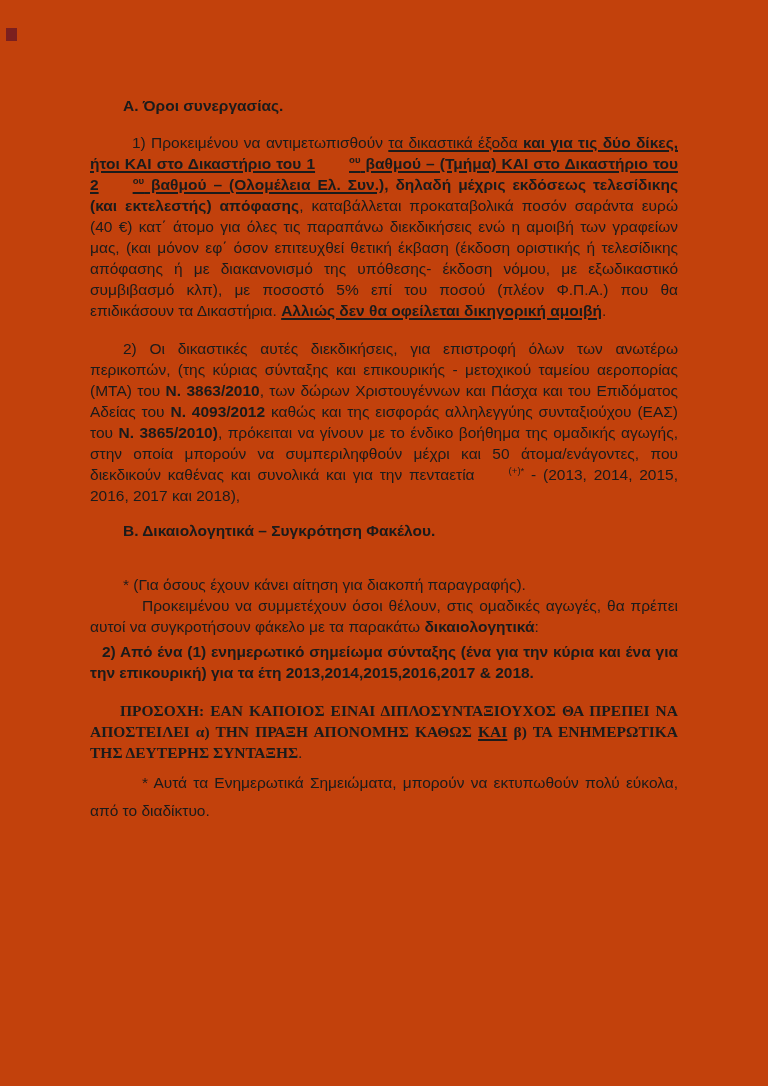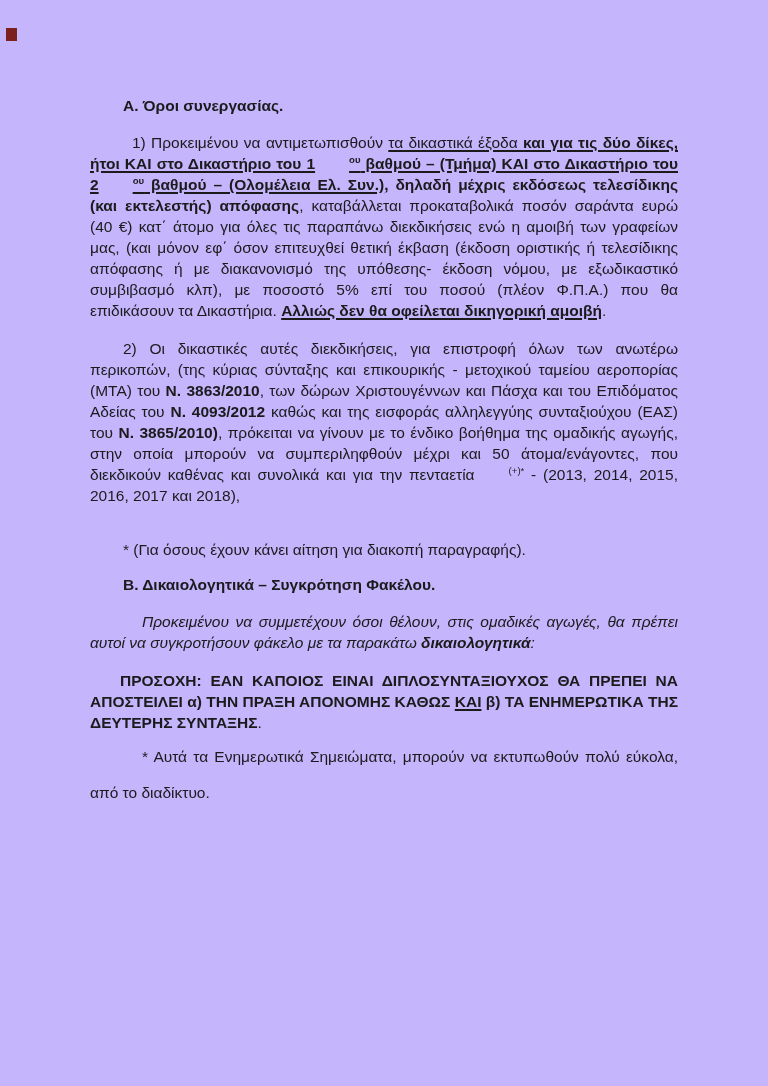--- a/index.html
+++ b/index.html
@@ -28,34 +28,35 @@
   .block { text-align: justify; margin: 0; }
   .b   { font-weight: 700; }
   .u   { text-decoration: underline; text-underline-offset: 2px; text-decoration-thickness: 1.5px; }
   .sup { vertical-align: super; font-size: 62%; line-height: 0; margin-left: 34px; }
 
   .b-heading-a { text-indent: 33px; }
   .b-para1     { margin-top: 16px; text-indent: 42px; }
   .b-para2     { margin-top: 17px; text-indent: 33px; }
   .b-note1     { margin-top: 33px; text-indent: 33px; }
   .b-heading-b { margin-top: 14px; text-indent: 33px; }
-  .b-para3     { margin-top: 16px; text-indent: 52px; font-style: italic; }
+  .b-para3     { margin-top: 0; text-indent: 52px; }
   .b-item1     { margin-top: 17px; text-indent: 25px; }
   .b-item2     { margin-top: 4px;  text-indent: 12px; }
-  .b-warning   { margin-top: 17px; text-indent: 30px; }
-  .b-note2     { margin-top: 6px;  text-indent: 52px; line-height: 36px; }
+  .b-warning   { margin-top: 17px; text-indent: 30px; font-family: Liberation Serif, serif; }
+  .b-note2     { margin-top: 6px;  text-indent: 52px; line-height: 28px; }
   .b-item3     { margin-top: 12px; text-indent: 52px; line-height: 28px; }
 </style>
 </head>
 <body>
 
-<div class="page" style="background: #c4b5fd; color: rgb(27, 27, 27);">
+<div class="page" style="background: #c2410c; color: rgb(27, 27, 27);">
   <div class="page-mark" style="background: rgb(123, 31, 31);"></div>
 
   <div class="block b-heading-a"><span class="b">Α. Όροι συνεργασίας.</span></div>
   <div class="block b-para1"><span>1) Προκειμένου να αντιμετωπισθούν </span><span class="u"><span>τα δικαστικά έξοδα </span><span class="b">και για τις δύο δίκες, ήτοι ΚΑΙ στο Δικαστήριο του 1</span><span class="b sup">ου</span><span class="b"> βαθμού – (Τμήμα) ΚΑΙ στο Δικαστήριο του 2</span><span class="b sup">ου</span><span class="b"> βαθμού – (Ολομέλεια Ελ. Συν.)</span></span><span class="b">, δηλαδή μέχρις εκδόσεως τελεσίδικης (και εκτελεστής) απόφασης</span><span>, καταβάλλεται προκαταβολικά ποσόν σαράντα ευρώ (40 €) κατ΄ άτομο για όλες τις παραπάνω διεκδικήσεις ενώ η αμοιβή των γραφείων μας, (και μόνον εφ΄ όσον επιτευχθεί θετική έκβαση (έκδοση οριστικής ή τελεσίδικης απόφασης ή με διακανονισμό της υπόθεσης- έκδοση νόμου, με εξωδικαστικό συμβιβασμό κλπ), με ποσοστό 5% επί του ποσού (πλέον Φ.Π.Α.) που θα επιδικάσουν τα Δικαστήρια. </span><span class="u"><span class="b">Αλλιώς δεν θα οφείλεται δικηγορική αμοιβή</span></span><span>.</span></div>
   <div class="block b-para2"><span>2) Οι δικαστικές αυτές διεκδικήσεις, για επιστροφή όλων των ανωτέρω περικοπών, (της κύριας σύνταξης και επικουρικής - μετοχικού ταμείου αεροπορίας (ΜΤΑ) του </span><span class="b">Ν. 3863/2010</span><span>, των δώρων Χριστουγέννων και Πάσχα και του Επιδόματος Αδείας του </span><span class="b">Ν. 4093/2012</span><span> καθώς και της εισφοράς αλληλεγγύης συνταξιούχου (ΕΑΣ) του </span><span class="b">Ν. 3865/2010)</span><span>, πρόκειται να γίνουν με το ένδικο βοήθημα της ομαδικής αγωγής, στην οποία μπορούν να συμπεριληφθούν μέχρι και 50 άτομα/ενάγοντες, που διεκδικούν καθένας και συνολικά και για την πενταετία</span><span class="sup">(+)*</span><span> - (2013, 2014, 2015, 2016, 2017 και 2018),</span></div>
+  <div class="block b-heading-b"><span class="b">Β. Δικαιολογητικά – Συγκρότηση Φακέλου.</span></div>
   <div class="block b-note1"><span>* (Για όσους έχουν κάνει αίτηση για διακοπή παραγραφής).</span></div>
-  <div class="block b-heading-b"><span class="b">Β. Δικαιολογητικά – Συγκρότηση Φακέλου.</span></div>
   <div class="block b-para3"><span>Προκειμένου να συμμετέχουν όσοι θέλουν, στις ομαδικές αγωγές, θα πρέπει αυτοί να συγκροτήσουν φάκελο με τα παρακάτω </span><span class="b">δικαιολογητικά</span><span>:</span></div>
+  <div class="block b-item2"><span class="b">2) Από ένα (1) ενημερωτικό σημείωμα σύνταξης (ένα για την κύρια και ένα για την επικουρική) για τα έτη 2013,2014,2015,2016,2017 &amp; 2018.</span></div>
   <div class="block b-warning"><span class="b">ΠΡΟΣΟΧΗ: ΕΑΝ ΚΑΠΟΙΟΣ ΕΙΝΑΙ ΔΙΠΛΟΣΥΝΤΑΞΙΟΥΧΟΣ ΘΑ ΠΡΕΠΕΙ ΝΑ ΑΠΟΣΤΕΙΛΕΙ α) ΤΗΝ ΠΡΑΞΗ ΑΠΟΝΟΜΗΣ ΚΑΘΩΣ </span><span class="u"><span class="b">ΚΑΙ</span></span><span class="b"> β) ΤΑ ΕΝΗΜΕΡΩΤΙΚΑ ΤΗΣ ΔΕΥΤΕΡΗΣ ΣΥΝΤΑΞΗΣ</span><span>.</span></div>
   <div class="block b-note2"><span>* Αυτά τα Ενημερωτικά Σημειώματα, μπορούν να εκτυπωθούν πολύ εύκολα, από το διαδίκτυο.</span></div>
 </div>
 
 </body></html>

